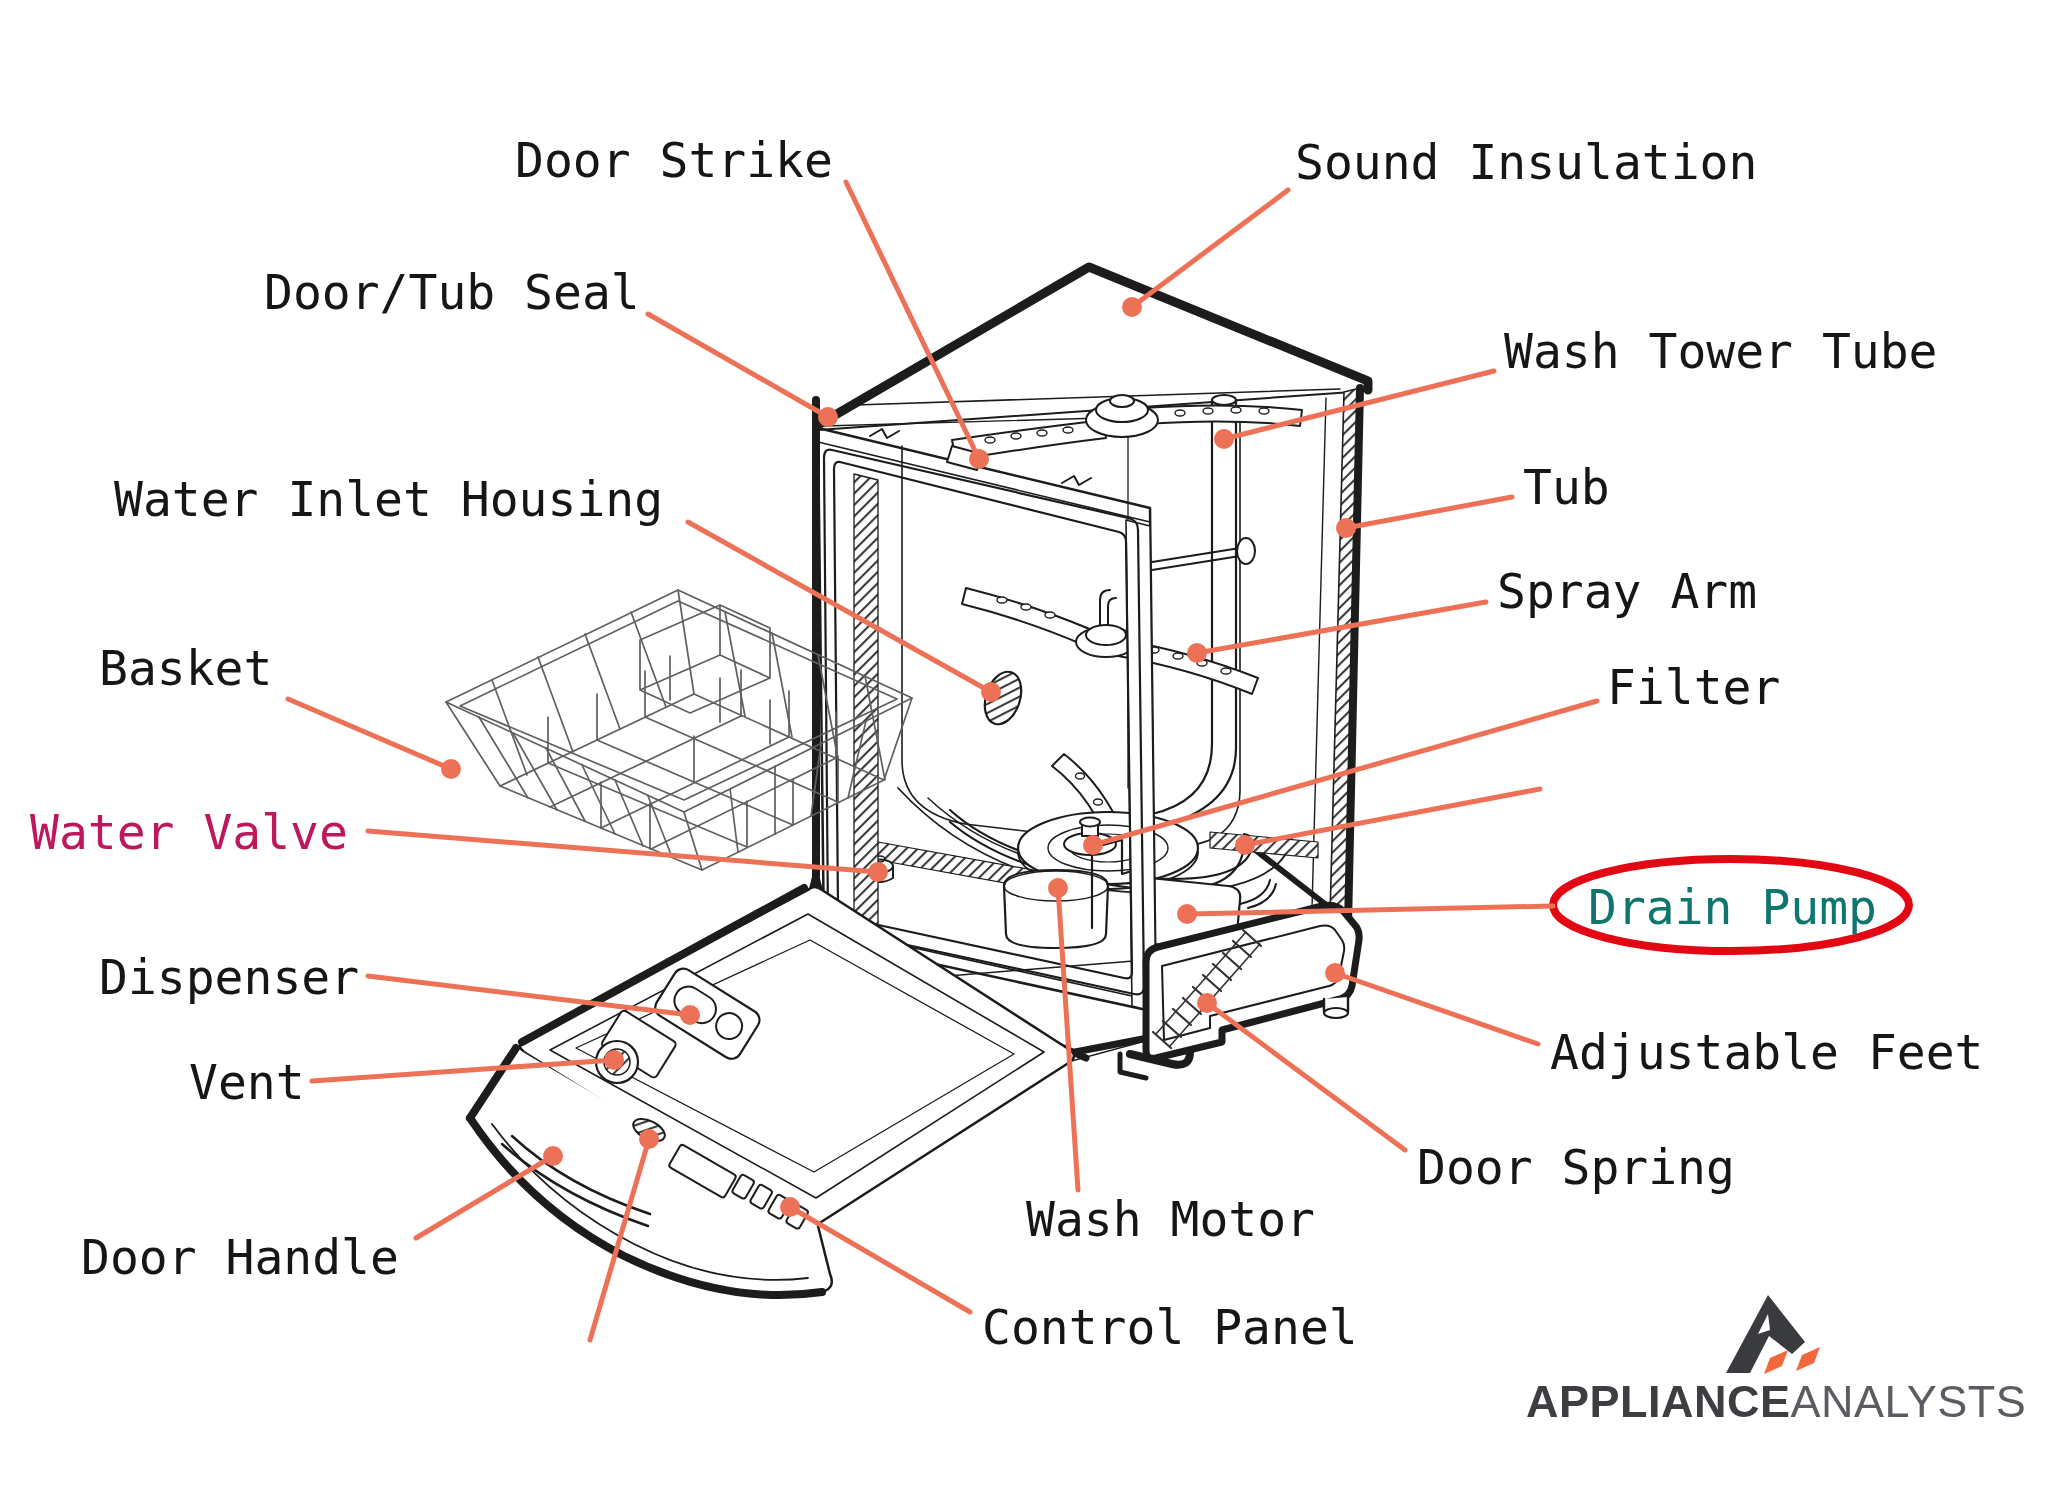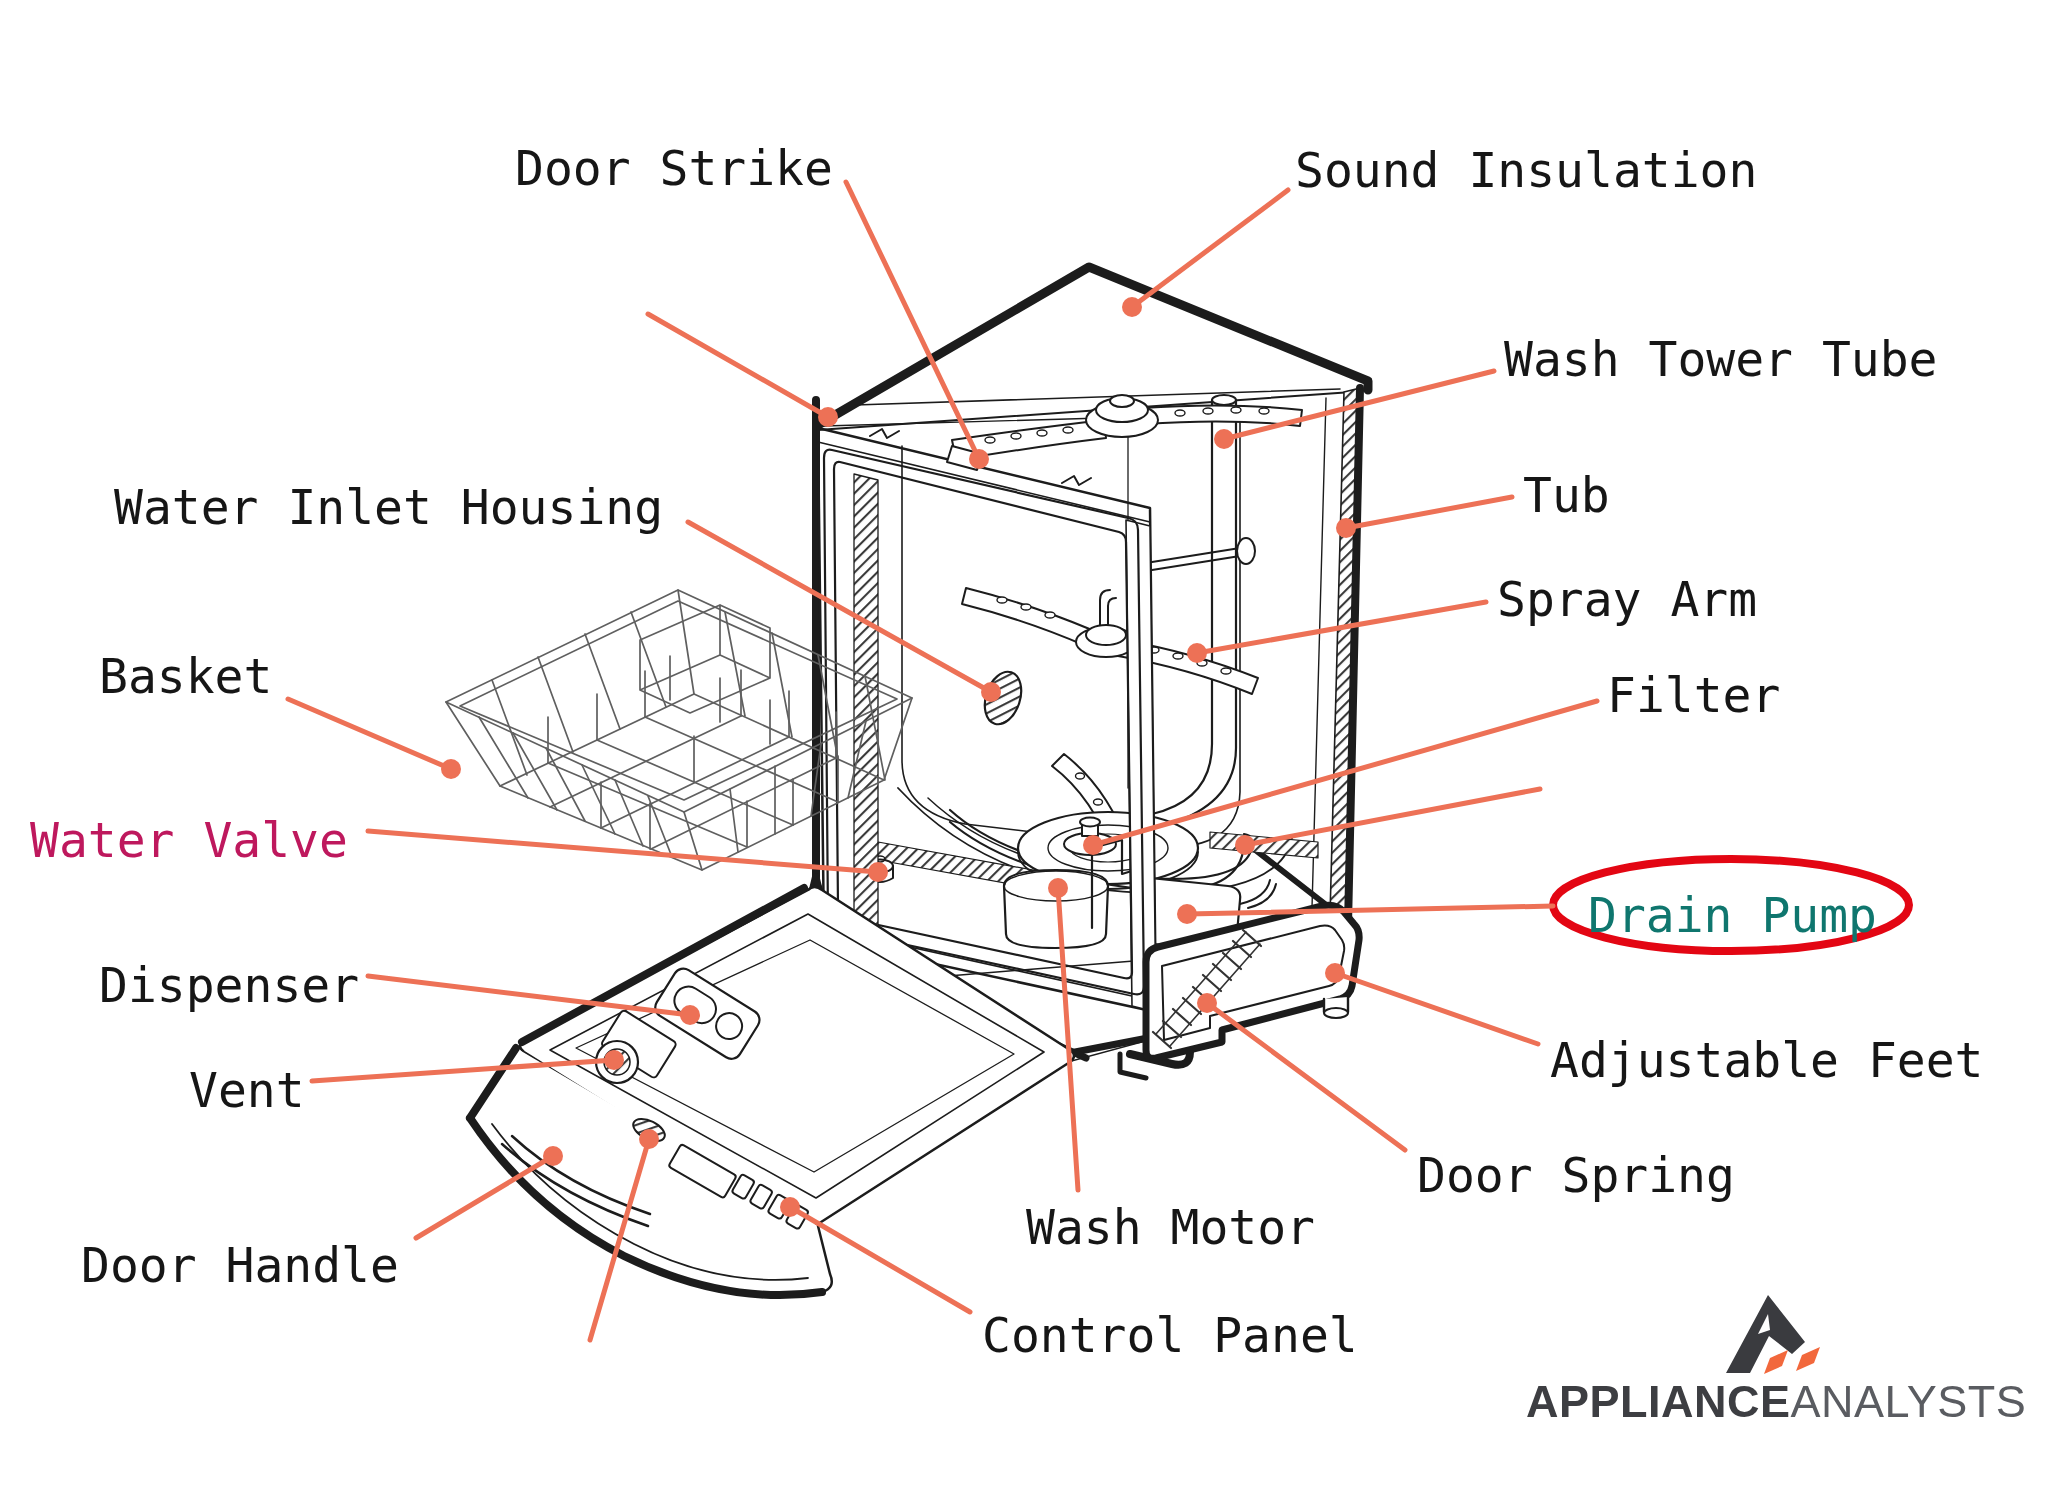--- a/index.html
+++ b/index.html
@@ -1,21 +1,21 @@
 <!DOCTYPE html>
 <html><head>
 <meta charset="utf-8">
 <style>
   html,body{margin:0;padding:0;background:#ffffff;}
   #canvas{position:relative;width:2048px;height:1489px;background:#ffffff;overflow:hidden;
           font-family:"DejaVu Sans Mono",monospace;}
   #art,#annot{position:absolute;left:0;top:0;width:2048px;height:1489px;}
   .part-label{position:absolute;font-size:48px;line-height:52px;color:#161616;white-space:pre;
               letter-spacing:0px;}
-  #labels{position:absolute;left:0;top:8px;width:2048px;height:1204px;border-radius:11px;}
+  #labels{position:absolute;left:0;top:0;width:2048px;height:1204px;border-radius:11px;}
   #logo{position:absolute;left:1526px;top:1292px;width:500px;height:150px;}
   #logo-mark{position:absolute;left:182px;top:0;width:120px;height:84px;}
   #logo-text{position:absolute;left:0;top:84px;white-space:nowrap;
              font-family:"Liberation Sans",sans-serif;font-size:45px;letter-spacing:0.5px;}
   #logo-text .bold{font-weight:bold;color:#3d3e42;}
   #logo-text .light{font-weight:normal;color:#5a5c61;}
   svg{display:block;}
 </style>
 </head>
 <body>
@@ -300,20 +300,21 @@
       <circle cx="553" cy="1156" r="10" fill="#ed7156"></circle>
       <line x1="970" y1="1312" x2="790" y2="1207" stroke="#ed7156" stroke-width="5" stroke-linecap="round"></line>
       <circle cx="790" cy="1207" r="10" fill="#ed7156"></circle>
       <line x1="590" y1="1340" x2="649" y2="1139" stroke="#ed7156" stroke-width="5" stroke-linecap="round"></line>
       <circle cx="649" cy="1139" r="10" fill="#ed7156"></circle>
     </svg>
 
   <div id="labels">
       <div class="part-label" style="left: 515px; top: 134px; color: rgb(22, 22, 22);">Door Strike</div>
       <div class="part-label" style="left: 1295px; top: 136px; color: rgb(22, 22, 22);">Sound Insulation</div>
+      <div class="part-label" style="left: 264px; top: 266px; color: rgb(22, 22, 22);">Door/Tub Seal</div>
       <div class="part-label" style="left: 1504px; top: 325px; color: rgb(22, 22, 22);">Wash Tower Tube</div>
       <div class="part-label" style="left: 114px; top: 473px; color: rgb(22, 22, 22);">Water Inlet Housing</div>
       <div class="part-label" style="left: 1523px; top: 461px; color: rgb(22, 22, 22);">Tub</div>
       <div class="part-label" style="left: 1497px; top: 565px; color: rgb(22, 22, 22);">Spray Arm</div>
       <div class="part-label" style="left: 99px; top: 642px; color: rgb(22, 22, 22);">Basket</div>
       <div class="part-label" style="left: 1607px; top: 661px; color: rgb(22, 22, 22);">Filter</div>
       <div class="part-label" style="left: 30px; top: 806px; color: #be185d;">Water Valve</div>
       <div class="part-label" style="left: 1588px; top: 881px; color: #0f766e;">Drain Pump</div>
       <div class="part-label" style="left: 99px; top: 951px; color: rgb(22, 22, 22);">Dispenser</div>
       <div class="part-label" style="left: 1550px; top: 1026px; color: rgb(22, 22, 22);">Adjustable Feet</div>

